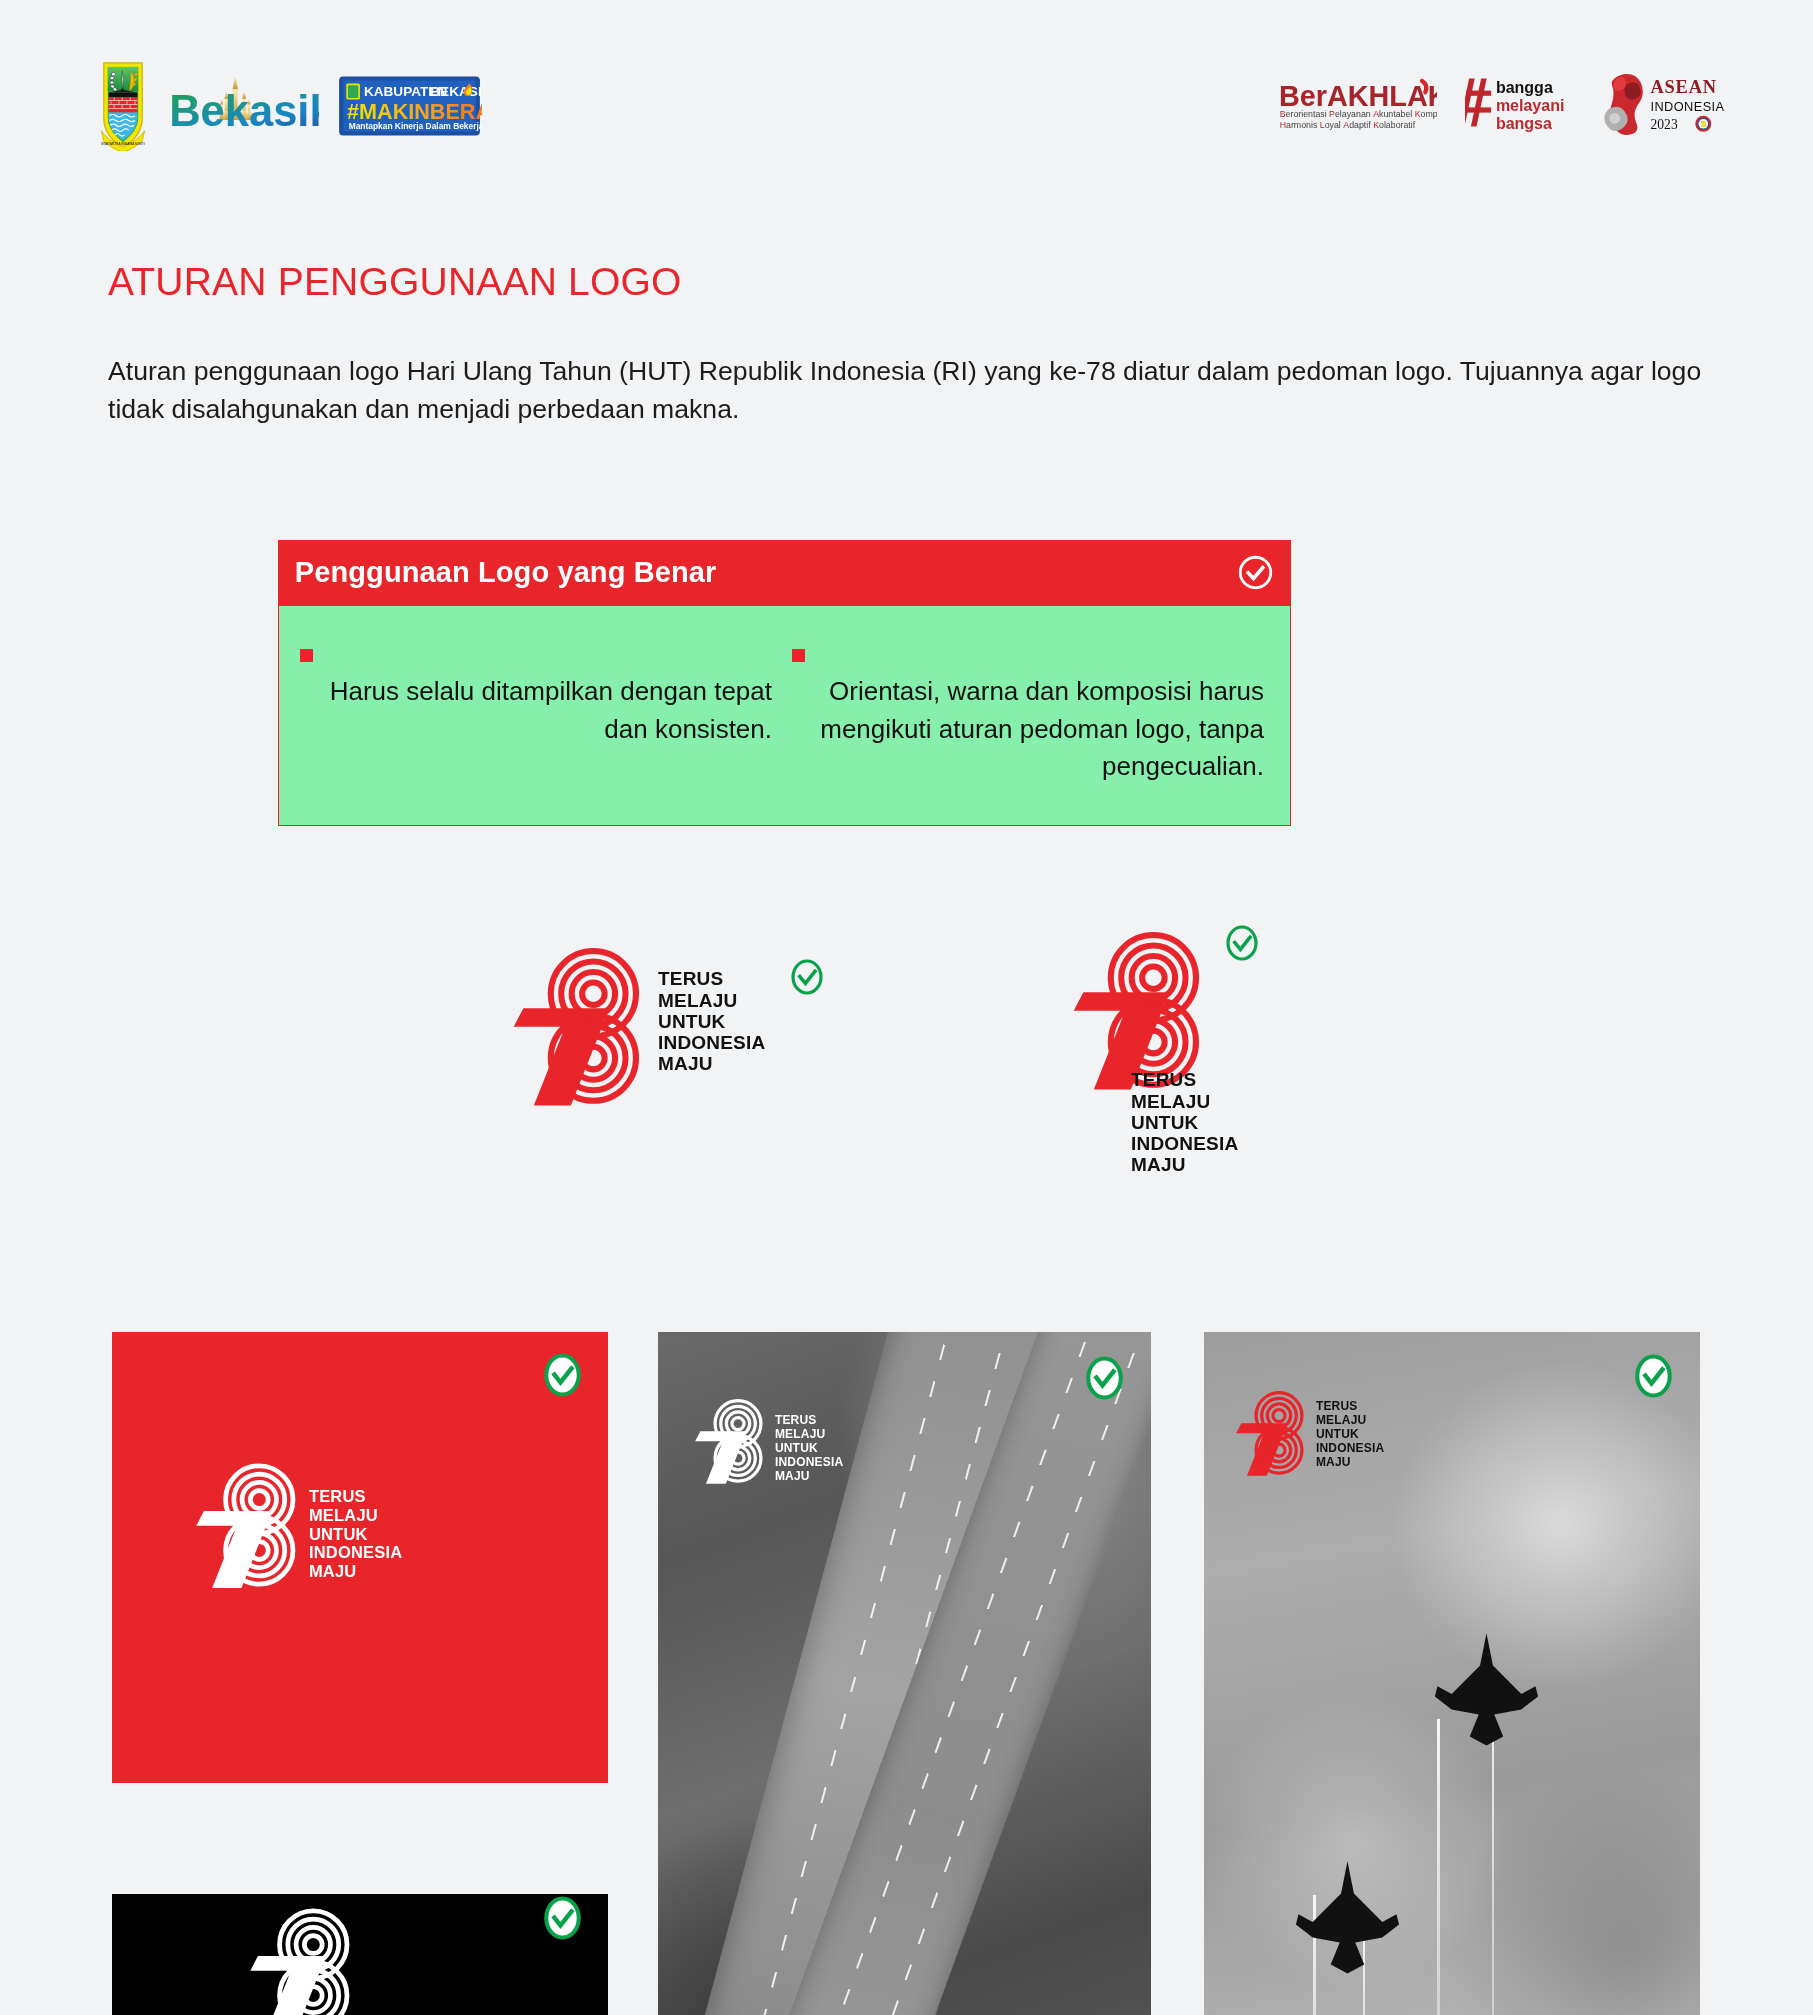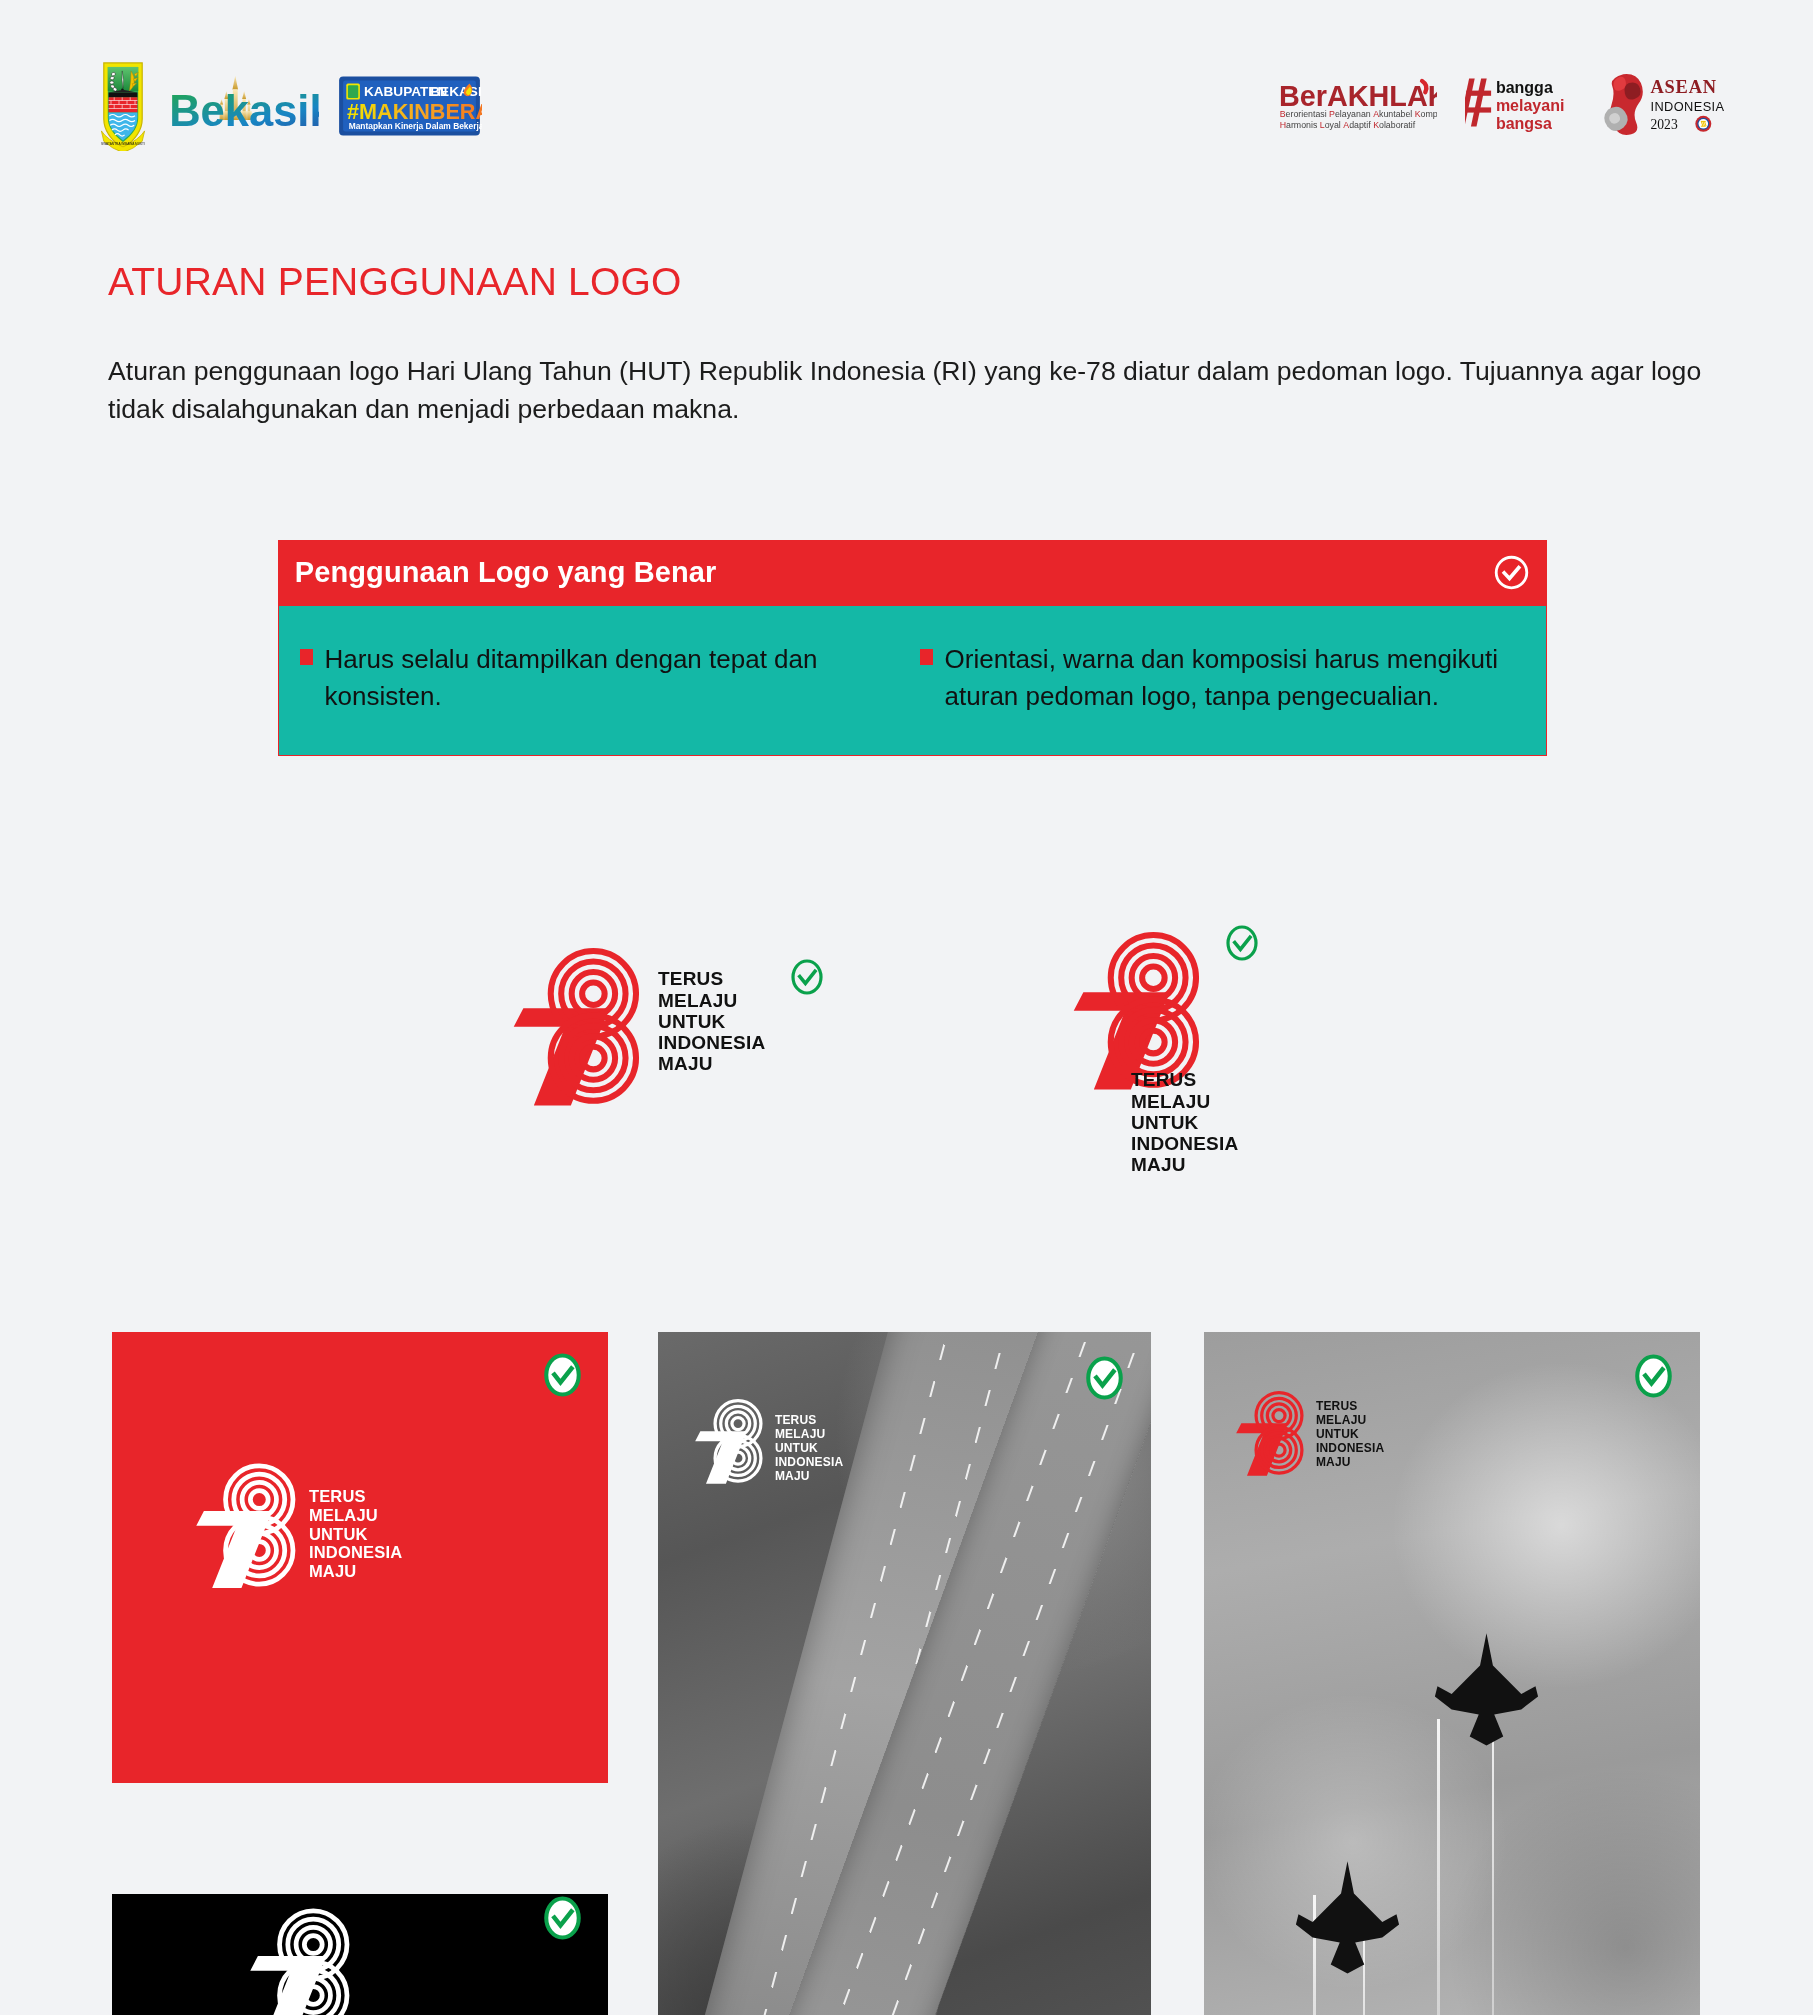--- a/index.html
+++ b/index.html
@@ -52,23 +52,24 @@
     font-size: 26.6px;
     line-height: 1.42;
     color: #1c1c1c;
     font-weight: 400;
   }
 
   
   .panel {
     position: absolute;
     left: 278px; top: 540px;
-    width: 1269px;
+    width: 1013px;
     border: 1.2px solid #E8252A;
-    background: #14b8a6;
+    background: #86efac;
+    text-align: right;
   }
   .panel-head {
     background: #E8252A;
     height: 66px;
     display: flex; align-items: center; justify-content: space-between;
     padding: 0 17.7px 0 17px;
     margin: -1.2px -1.2px 0 -1.2px;
   }
   .panel-head-title {
     color: #fff;
@@ -77,20 +78,21 @@
     letter-spacing: 0.1px;
   }
   .panel-body {
     display: flex;
     padding: 35px 26px 39px 21px;
     gap: 20px;
   }
   .bullet {
     display: flex; gap: 11.3px; align-items: flex-start;
     width: 600px;
+    flex-direction: column;
   }
   .bullet .sq {
     width: 13.3px; height: 16px; background: #E8252A;
     flex: 0 0 13.3px; margin-top: 8px;
   }
   .bullet .txt {
     font-size: 26px; line-height: 1.44; color: #111;
   }
 
   

